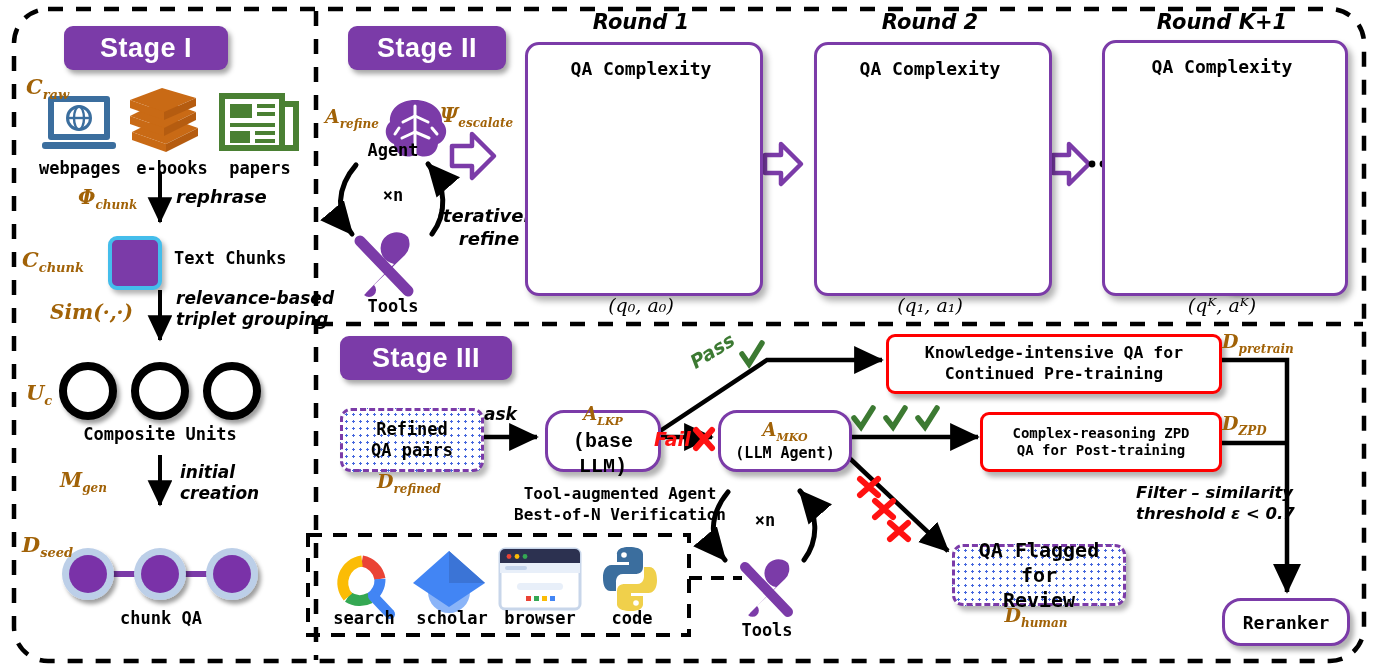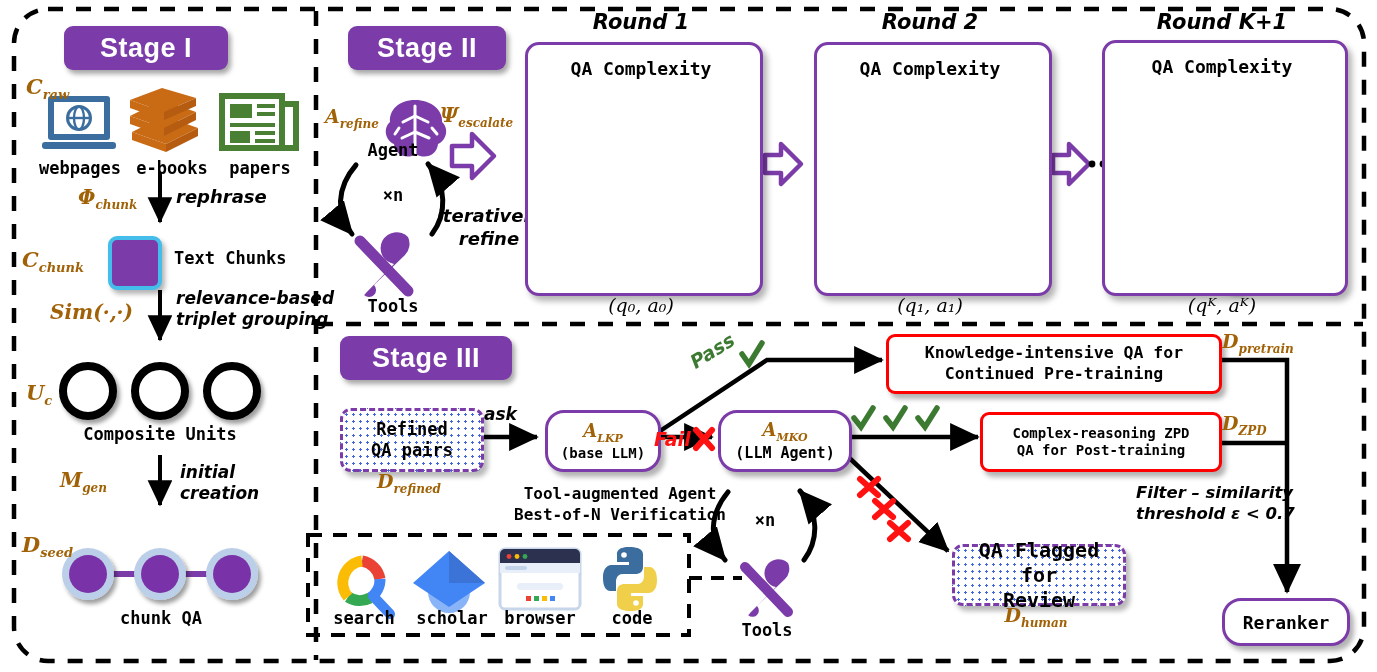--- a/index.html
+++ b/index.html
@@ -438,21 +438,21 @@
   <span>D</span><sub style="font-size:12px;">refined</sub>
 </div>
 
 <div class="abs sans-bi" style="left:484px;top:404px;font-size:17px;text-align:right;">ask</div>
 
 <div class="abs box-purple" style="left:545px;top:410px;width:110px;height:56px;">
   <div class="ctr box-text">
     <div class="serif-it" style="font-size:18px;">
       <span>A</span><sub style="font-size:11px;">LKP</sub>
     </div>
-    <div class="mono" style="font-size:14px;">(base LLM)</div>
+    <div class="mono" style="font-size:20px;font-family:Liberation Mono, monospace;">(base LLM)</div>
   </div>
 </div>
 
 <div class="abs box-purple" style="left:718px;top:410px;width:128px;height:56px;">
   <div class="ctr box-text">
     <div class="serif-it" style="font-size:18px;">
       <span>A</span><sub style="font-size:11px;">MKO</sub>
     </div>
     <div class="mono" style="font-size:15px;">(LLM Agent)</div>
   </div>

